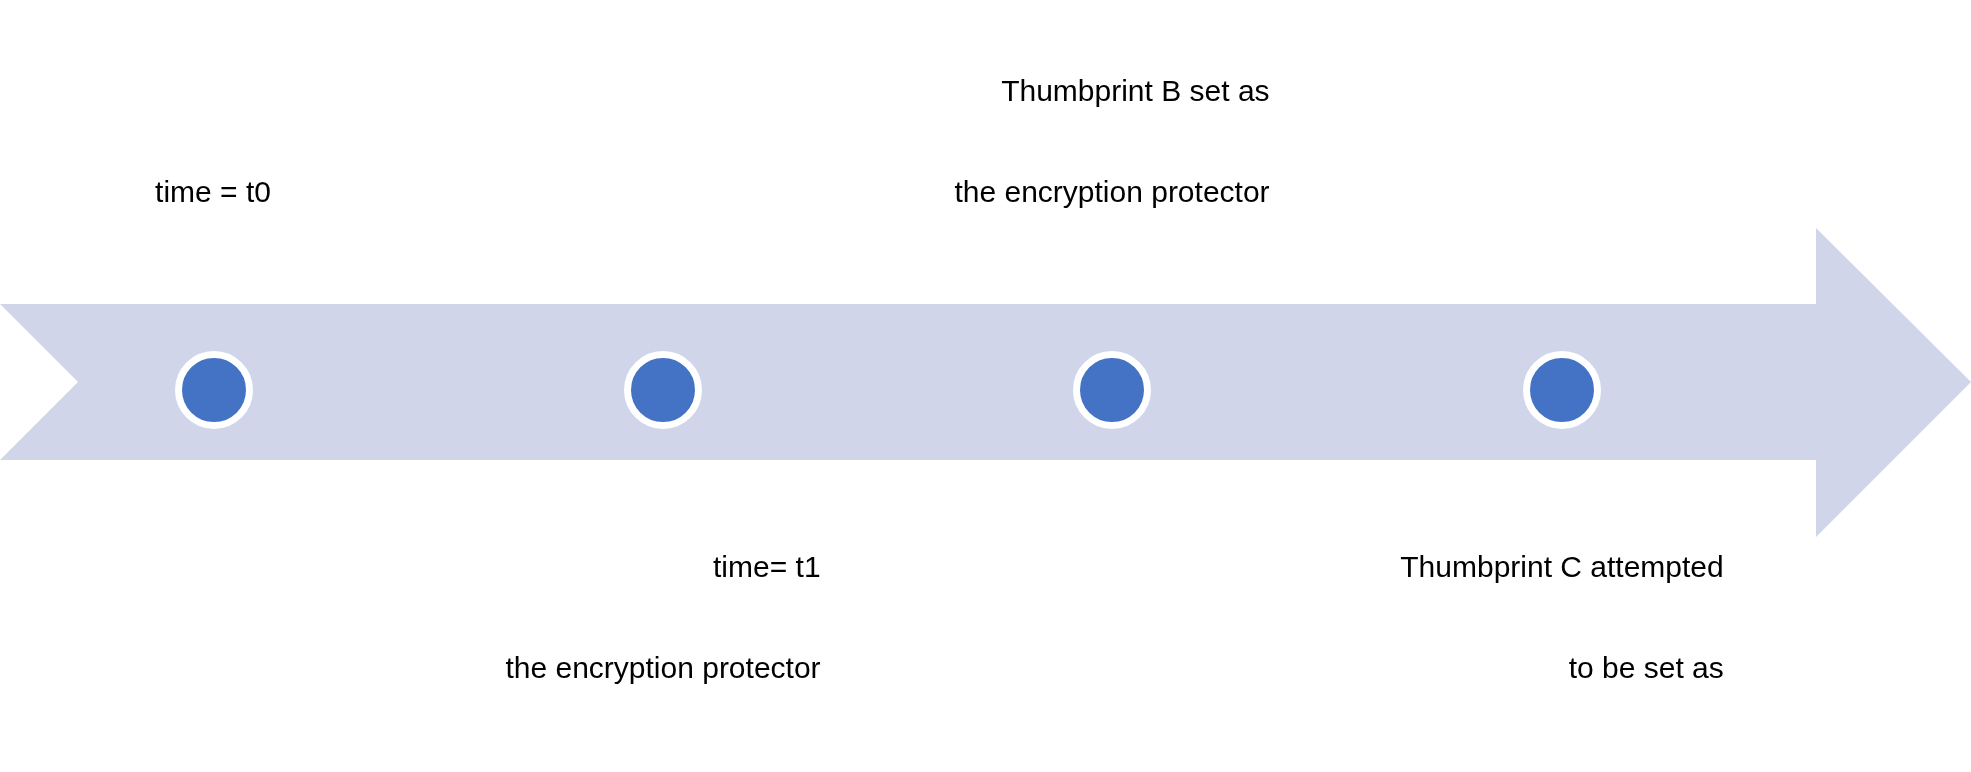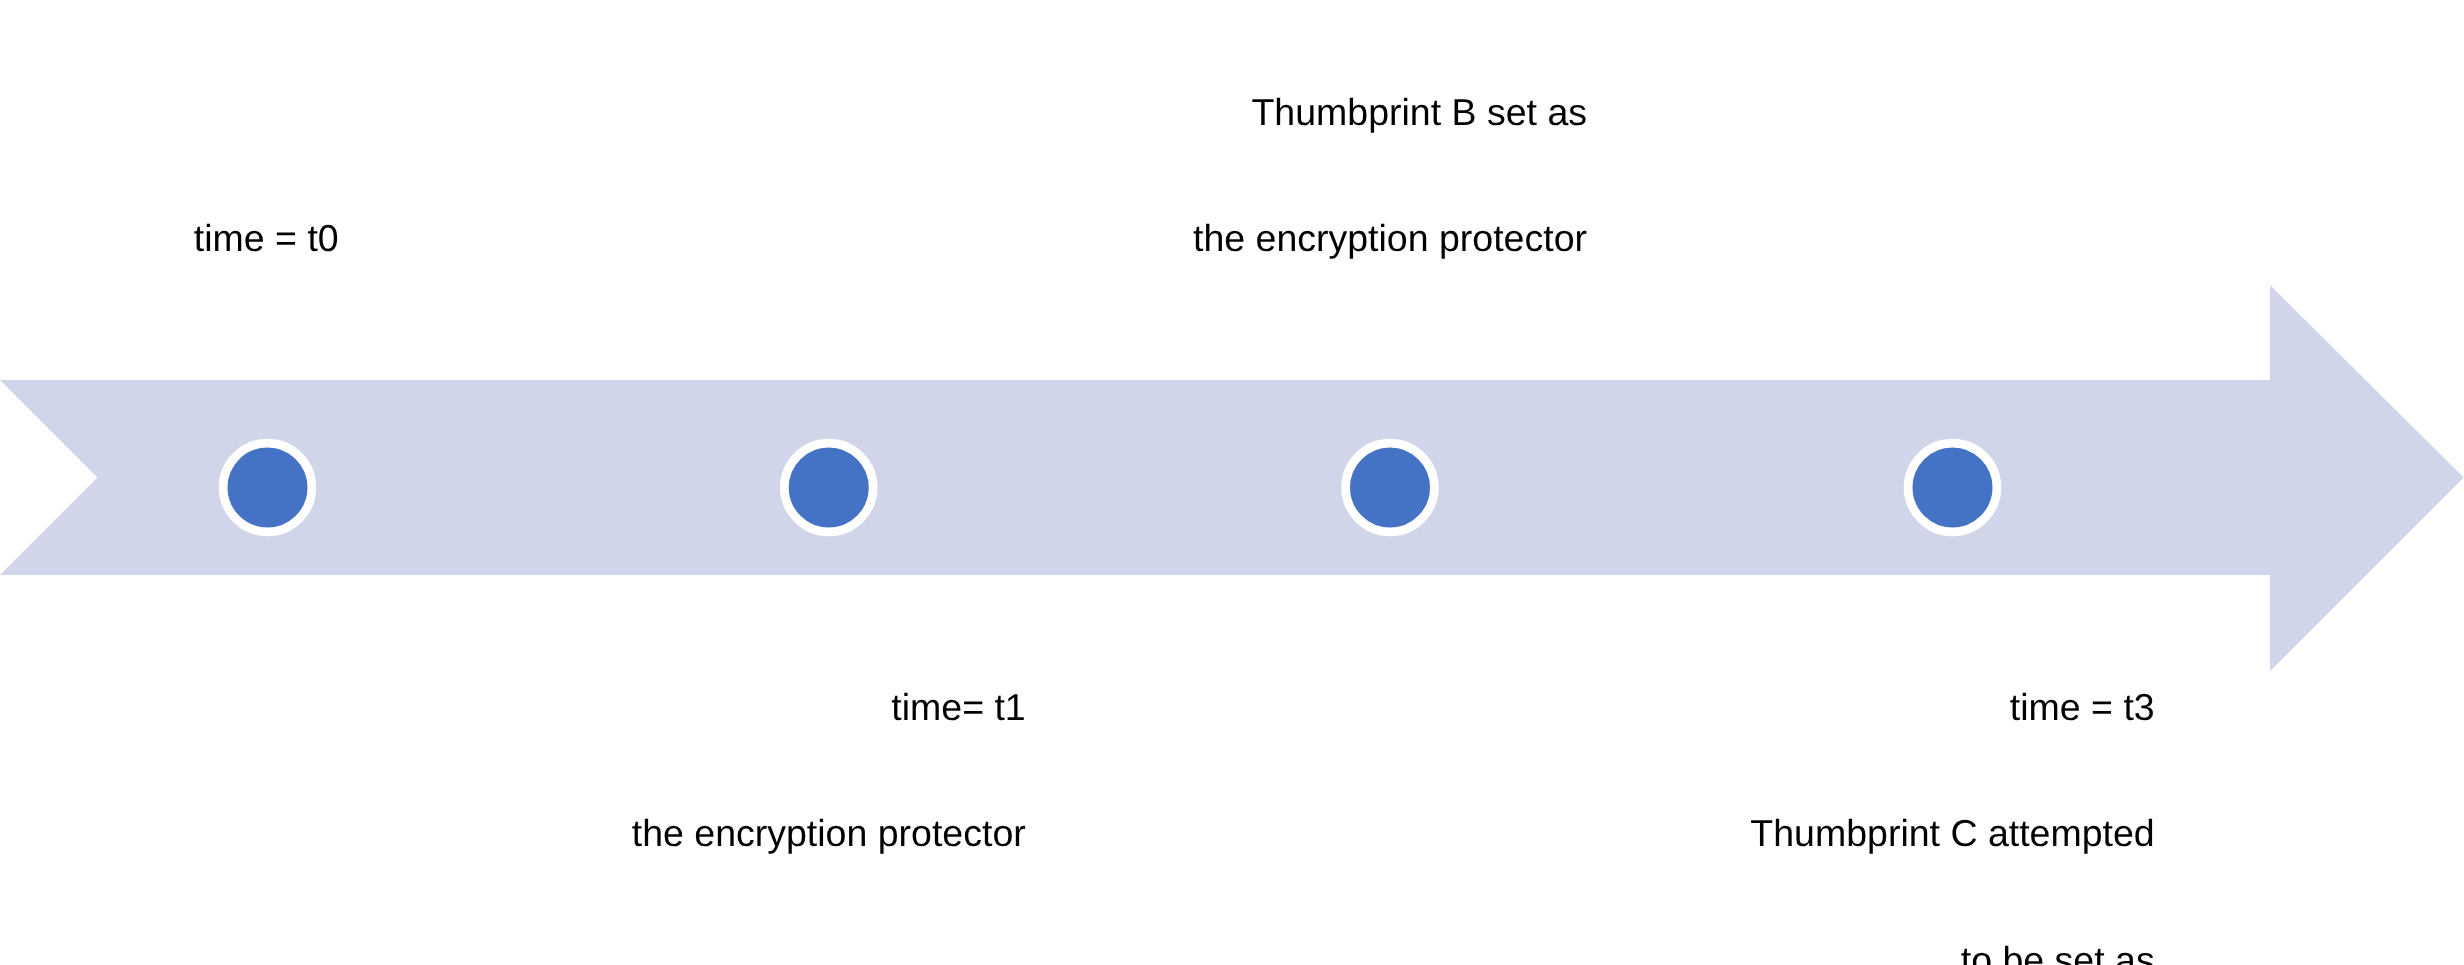--- a/index.html
+++ b/index.html
@@ -79,20 +79,19 @@
     
   </div>
 
   <div class="callout above" style="left: 1112px; bottom: 496px; color: rgb(0, 0, 0);">
     
     <span class="line">Thumbprint B set as</span>
     <span class="line">the encryption protector</span>
   </div>
 
   <div class="callout below" style="left: 1562px; top: 483px; color: rgb(0, 0, 0);">
-    <span class="line">time = t3</span>
     <span class="line">Thumbprint C attempted</span>
     <span class="line">to be set as</span>
     
     
   </div>
 
 </div>
 
 </body></html>

